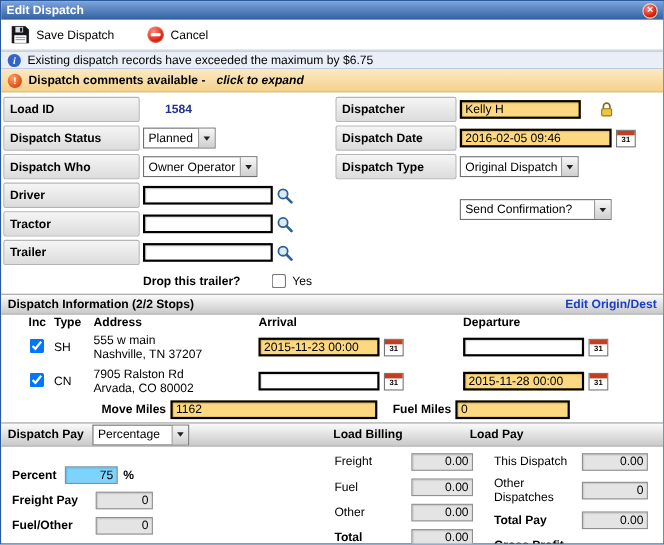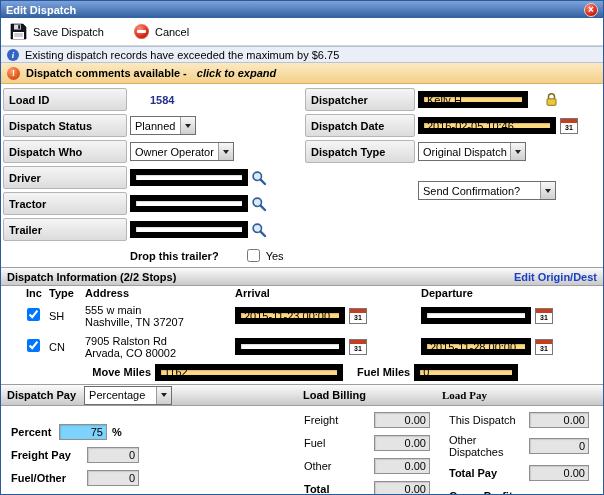--- a/index.html
+++ b/index.html
@@ -21,21 +21,21 @@
   .commentsbar { height:21px; background:linear-gradient(#fce9c2,#f4d18b); border-bottom:1px solid #d8b063; display:flex; align-items:center; gap:6px; padding:0 6px; cursor:pointer; }
   .warn-ic { width:13px; height:13px; border-radius:50%; background:radial-gradient(circle at 36% 30%, #ff9d6a, #e2571d 62%, #b23a05); color:#fff; font-weight:bold; font-size:9px; display:flex; align-items:center; justify-content:center; flex:0 0 auto; }
   .commentsbar b { font-weight:bold; }
   .commentsbar i { font-weight:bold; margin-left:4px; }
 
   .form-area { display:grid; grid-template-columns:124px 172px 110px 1fr; grid-auto-rows:23px; gap:3px; padding:4px 2px 0 2px; }
   .flabel { background:linear-gradient(#f5f5f5,#dcdcdc); border:1px solid #b5b5b5; border-radius:2px; display:flex; align-items:center; padding:0 5px; font-weight:bold; }
   .fval { display:flex; align-items:center; }
   .loadid-val { font-weight:bold; color:#23308f; padding-left:20px; }
 
-  .tinput { height:17px; border:6px solid #000000; box-shadow:inset 1px 1px 1px rgba(0,0,0,.15); background:#fff; display:flex; align-items:center; padding:0 3px; overflow:hidden; white-space:nowrap; }
+  .tinput { height:17px; border:2px solid #000000; box-shadow:inset 1px 1px 1px rgba(0,0,0,.15); background:#fff; display:flex; align-items:center; padding:0 3px; overflow:hidden; white-space:nowrap; }
   .hl { background:#fcd880; }
 
   .combo { display:inline-flex; align-items:stretch; height:19px; border:1px solid #6e6e6e; background:#fff; cursor:pointer; }
   .combo .ctext { display:flex; align-items:center; padding:0 4px; flex:1; white-space:nowrap; overflow:hidden; }
   .combo .carrow { width:15px; background:linear-gradient(#f7f7f7,#cfcfcf); border-left:1px solid #9b9b9b; display:flex; align-items:center; justify-content:center; flex:0 0 auto; }
   .combo .carrow::after { content:""; border-left:3.5px solid transparent; border-right:3.5px solid transparent; border-top:4px solid #222; }
 
   .calbtn { width:18px; height:16px; border:1px solid #777; background:#fff; margin-left:4px; display:flex; flex-direction:column; cursor:pointer; flex:0 0 auto; }
   .calbtn .caltop { height:4px; background:#c33f22; }
   .calbtn .calnum { flex:1; display:flex; align-items:center; justify-content:center; font-size:7px; font-weight:bold; }
@@ -56,21 +56,21 @@
 
   .miles-row { display:flex; align-items:center; height:22px; padding:0 0 2px 4px; }
   .miles-lb1 { width:150px; text-align:right; font-weight:bold; padding-right:4px; }
   .miles-in1 { width:188px; }
   .miles-lb2 { margin-left:14px; font-weight:bold; padding-right:4px; }
   .miles-in2 { width:104px; }
 
   .pay-bar { height:22px; background:linear-gradient(#fbfbfb,#c9c9c9); border-top:1px solid #9e9e9e; border-bottom:1px solid #9e9e9e; display:flex; align-items:center; padding:0 6px; font-weight:bold; position:relative; }
   .pay-bar .combo { margin-left:8px; font-weight:normal; }
   .pb-billing { position:absolute; left:302px; }
-  .pb-pay { position:absolute; left:441px;font-family:Liberation Serif, serif; }
+  .pb-pay { position:absolute; left:426px; }
 
   .pay-area { position:relative; height:86px; }
   .pay-left { position:absolute; left:10px; top:14px; width:230px; }
   .pay-mid { position:absolute; left:303px; top:2px; width:126px; }
   .pay-right { position:absolute; left:448px; top:2px; width:150px; }
   .pay-row { display:flex; align-items:center; height:23px; }
   .pay-row.tall { height:30px; }
   .pl-lbl { font-weight:bold; }
   .pm-lbl { flex:1; }
   .pr-lbl { width:80px; line-height:12px; }
@@ -141,21 +141,21 @@
     <div class="flabel">Dispatch Status</div>
     <div class="fval">
       <div class="combo" style="width:66px;">
         <span class="ctext">Planned</span>
           <span class="carrow"></span>
       </div>
     </div>
     <div class="flabel">Dispatch Date</div>
     <div class="fval">
       <div class="tinput hl" style="width:138px;">
-          <span>2016-02-05 10:46</span>
+          <span>2016-02-05 09:46</span>
         </div>
       <div class="calbtn">
           <div class="caltop"></div>
           <div class="calnum">31</div>
         </div>
     </div>
 
     <div class="flabel">Dispatch Who</div>
     <div class="fval">
       <div class="combo" style="width:104px;">

